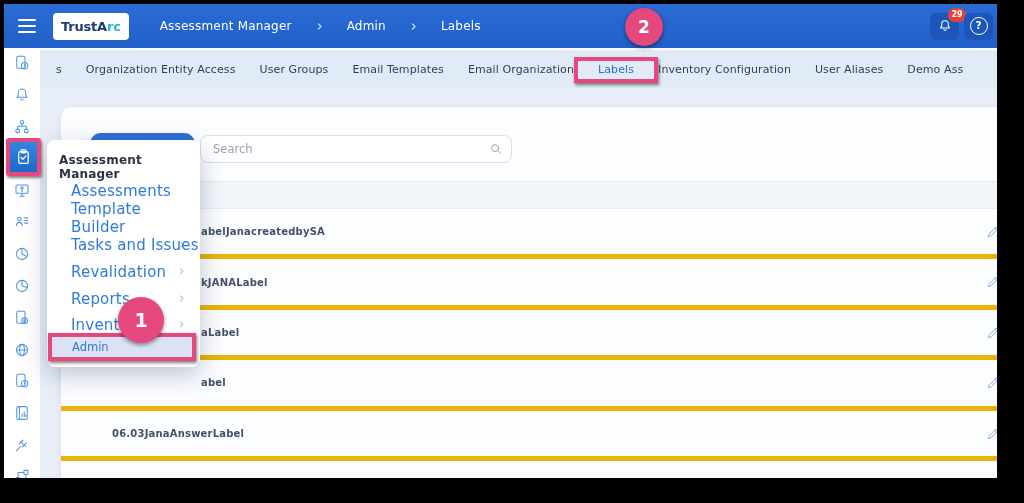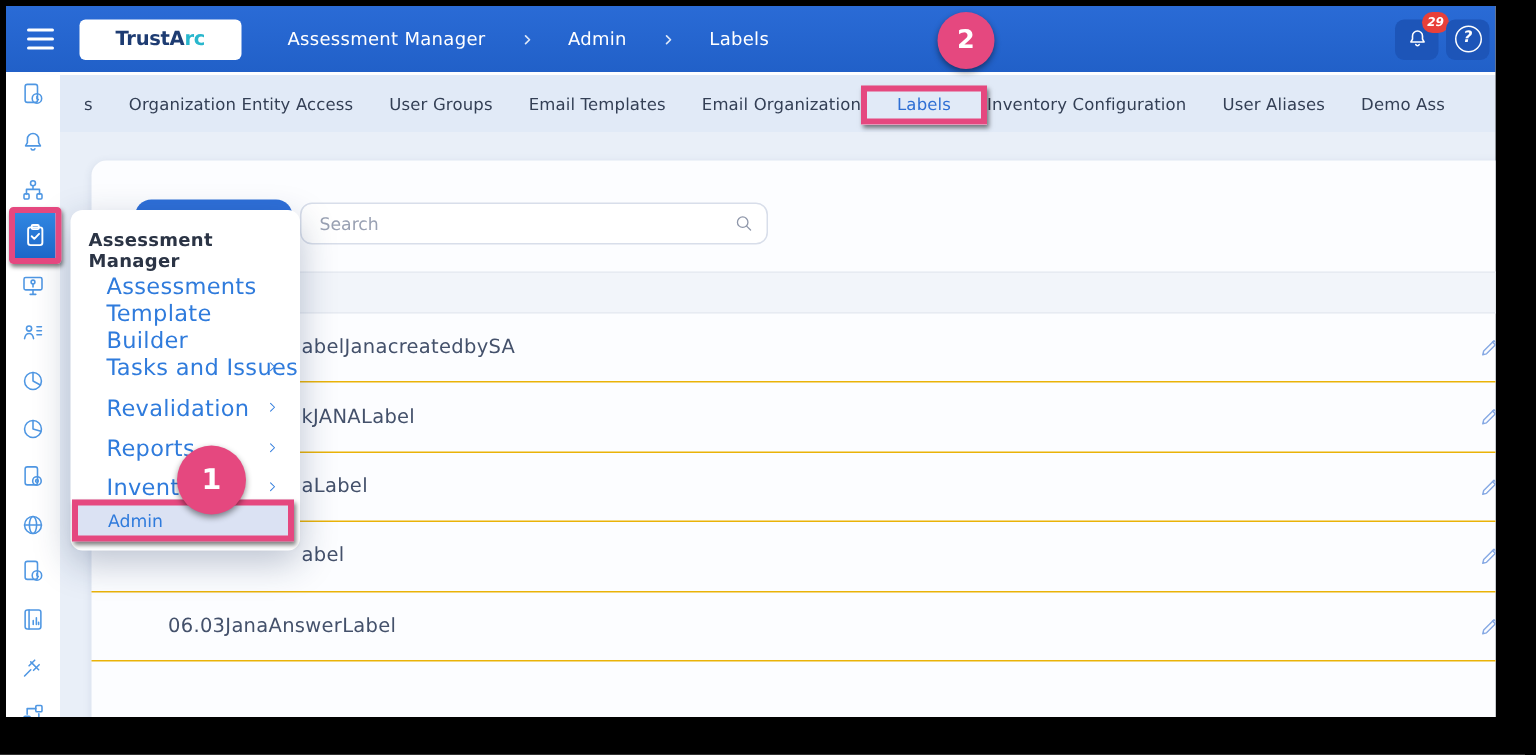--- a/index.html
+++ b/index.html
@@ -6,26 +6,26 @@
   #screen{position:relative;width:1024px;height:503px;background:#000;overflow:hidden;
           font-family:"DejaVu Sans","Liberation Sans",sans-serif;-webkit-font-smoothing:antialiased;}
   #content{position:absolute;left:4px;top:4px;width:993px;height:474px;background:#e9eff8;overflow:hidden;}
 
   
   .hdr{position:absolute;left:0;top:0;width:100%;height:44px;
        background:linear-gradient(180deg,#2a6bd6,#2160c8);display:flex;align-items:center;z-index:5;}
   .burger{margin-left:14px;width:18px;height:14px;display:flex;flex-direction:column;justify-content:space-between;cursor:pointer;}
   .burger span{display:block;height:2.2px;background:#fff;border-radius:2px;}
   .logo{margin-left:17px;height:27px;background:#fff;border-radius:4px;display:flex;align-items:center;
-        padding:0 24px;font-size:13px;font-weight:bold;letter-spacing:-.2px;}
+        padding:0 8px;font-size:13px;font-weight:bold;letter-spacing:-.2px;}
   .logo .p1{color:#1e3c72;} .logo .p2{color:#29b7cd;}
   .crumbs{display:flex;align-items:center;gap:23px;margin-left:31px;font-size:12px;color:#fff;letter-spacing:.2px;}
   .crumb{cursor:pointer;}
   .csep{opacity:.85;display:flex;}
-  .hdr-right{margin-left:auto;display:flex;align-items:flex-start;gap:5px;margin-right:4px;font-style:italic;}
+  .hdr-right{margin-left:auto;display:flex;align-items:flex-start;gap:5px;margin-right:4px;}
   .hbtn{width:29px;height:27px;background:#1d55b8;border-radius:6px;display:flex;align-items:center;justify-content:center;position:relative;cursor:pointer;}
   .nbadge{position:absolute;top:-5px;right:-7px;min-width:12px;height:14px;padding:0 3px;border-radius:8px;
           background:#e8403a;color:#fff;font-size:8px;font-weight:600;display:flex;align-items:center;justify-content:center;}
   .qmark{width:16px;height:16px;border:1.5px solid #fff;border-radius:50%;color:#fff;font-size:10.5px;
          line-height:15px;text-align:center;font-weight:600;}
   .hstrip{position:absolute;top:44px;left:0;width:100%;height:2px;background:#fff;}
 
   
   .sidebar{position:absolute;left:0;top:46px;width:36px;height:428px;background:#fff;border-right:1px solid #e4e9f2;}
   .side-ic{position:absolute;left:9px;width:18px;height:18px;cursor:pointer;}
@@ -57,22 +57,22 @@
         background:#2e6fd8;cursor:pointer;z-index:2;}
   .searchwrap{position:absolute;left:139px;top:28px;width:312px;height:28px;z-index:2;}
   .searchwrap input{width:100%;height:100%;box-sizing:border-box;border:1px solid #d8deea;border-radius:8px;
         padding:0 30px 0 12px;font-size:11.5px;color:#44516b;background:#fff;outline:none;
         font-family:"DejaVu Sans","Liberation Sans",sans-serif;}
   .searchwrap input::placeholder{color:#99a1b3;}
   .searchwrap svg{position:absolute;right:9px;top:7px;width:14px;height:14px;stroke:#8f97aa;fill:none;stroke-width:1.5;stroke-linecap:round;}
   .band{position:absolute;left:0;top:74px;width:100%;height:28px;background:#f2f5fa;
         border-top:1px solid #e7ebf2;border-bottom:1px solid #e7ebf2;box-sizing:border-box;}
   .rows{position:absolute;left:0;top:102px;width:100%;}
-  .trow{height:45.4px;border-bottom:1px solid #eab308;position:relative;display:flex;align-items:center;
-        font-size:13px;color:#44516b;letter-spacing:.2px;cursor:pointer;}
+  .trow{height:45.4px;border-bottom:5px solid #eab308;position:relative;display:flex;align-items:center;
+        font-size:10px;color:#44516b;letter-spacing:.2px;cursor:pointer;font-weight:bold;}
   .trow .txt{margin-left:51px;}
   .trow.frag .txt{margin-left:140px;}
   .pencil{position:absolute;left:925px;top:15px;width:15px;height:15px;cursor:pointer;}
   .pencil svg{width:15px;height:15px;stroke:#86a9e4;fill:none;stroke-width:1.5;stroke-linecap:round;stroke-linejoin:round;}
 
   
   .dropdown{position:absolute;left:43px;top:136px;width:153px;height:227px;background:#fff;border-radius:8px;
             box-shadow:0 8px 24px rgba(25,45,90,.28);z-index:30;}
   .dd-title{position:absolute;left:12px;top:13px;font-size:12px;font-weight:600;color:#2b3445;letter-spacing:.2px;}
   .dd-item{position:absolute;left:0;right:0;height:27px;display:flex;align-items:center;padding-left:24px;

